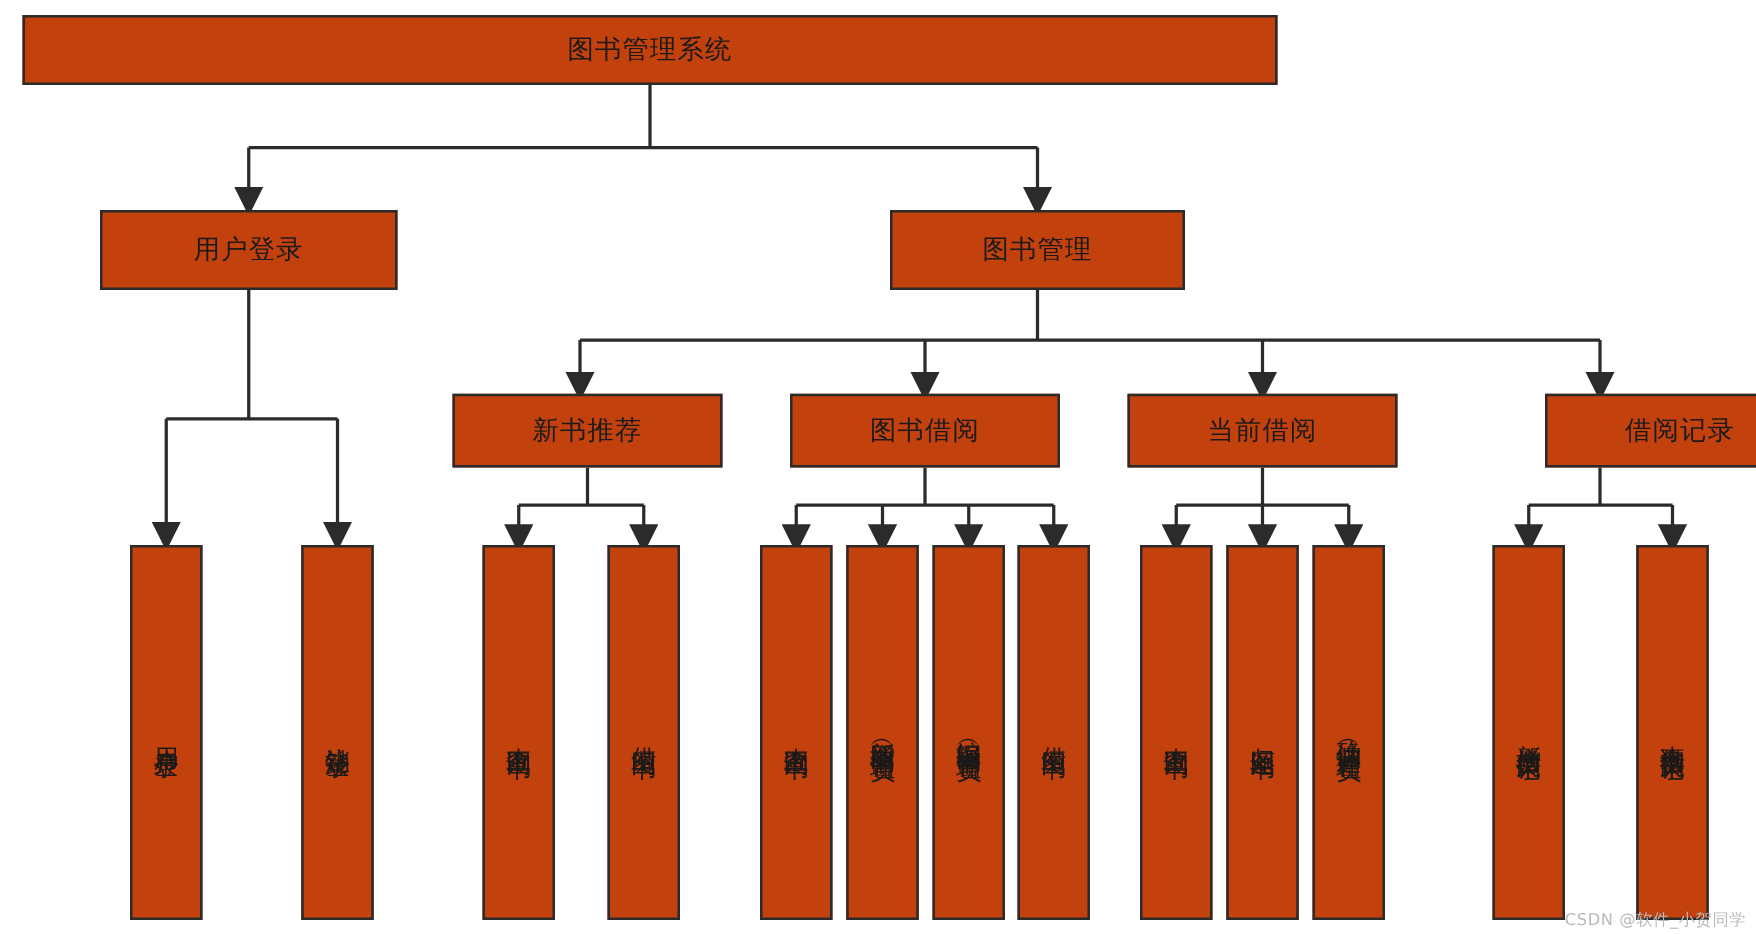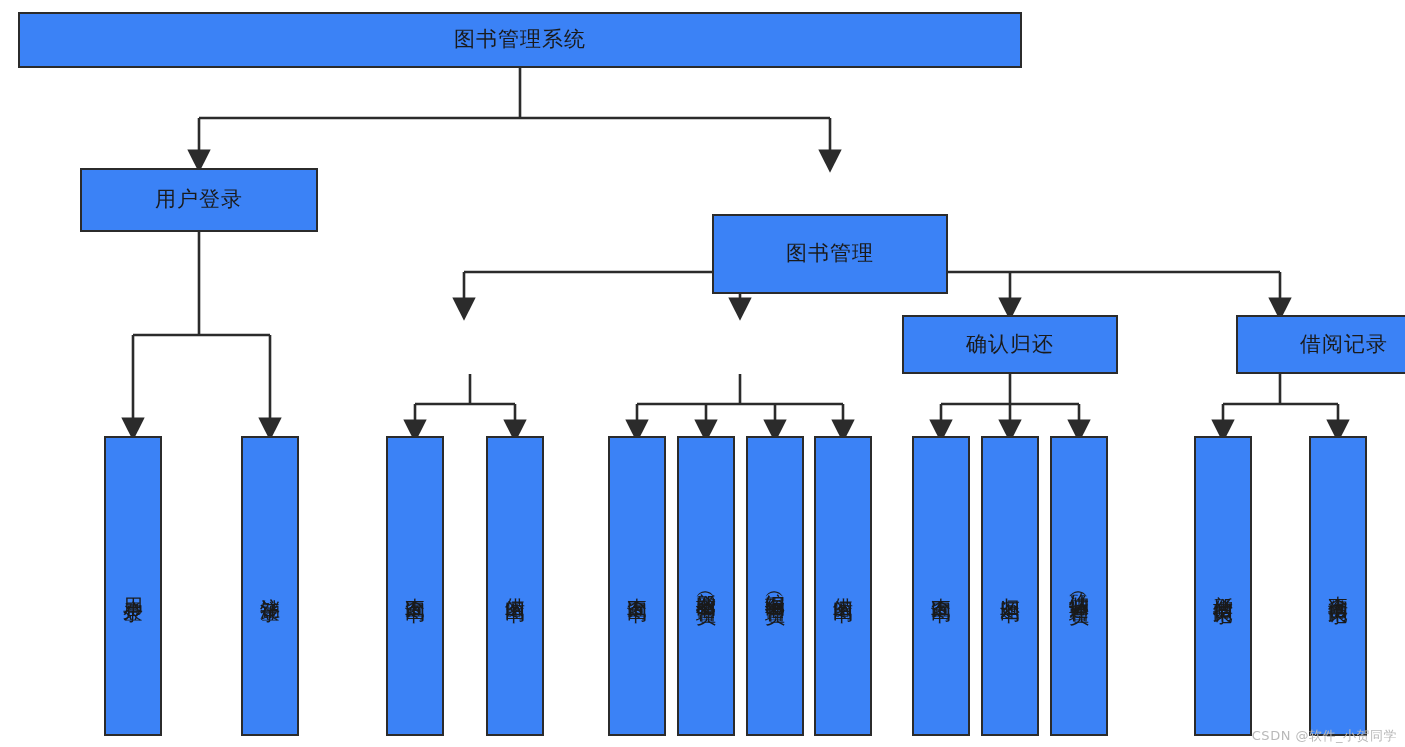--- a/index.html
+++ b/index.html
@@ -25,21 +25,21 @@
     left: 0;
     top: 0;
     width: 1405px;
     height: 747px;
     pointer-events: none;
   }
   .node {
     position: absolute;
     box-sizing: border-box;
     border: 2px solid #2b2b2b;
-    background: #3b82f6;
+    background: #c2410c;
     display: flex;
     align-items: center;
     justify-content: center;
     color: #1a1a1a;
   }
   .node.horiz {
     font-size: 21px;
     letter-spacing: 1px;
     line-height: 1.2;
   }
@@ -127,26 +127,32 @@
     </g>
   </svg>
 
   <div class="node root horiz" style="left:18px; top:12px; width:1004px; height:56px;">
     <span>图书管理系统</span>
   </div>
 
   <div class="node horiz" style="left:80px; top:168px; width:238px; height:64px;">
     <span>用户登录</span>
   </div>
-  <div class="node horiz" style="left:712px; top:168px; width:236px; height:80px;margin-top:46px;">
+  <div class="node horiz" style="left:712px; top:168px; width:236px; height:64px;">
     <span>图书管理</span>
   </div>
 
+  <div class="node horiz" style="left:362px; top:315px; width:216px; height:59px;">
+    <span>新书推荐</span>
+  </div>
+  <div class="node horiz" style="left:632px; top:315px; width:216px; height:59px;">
+    <span>图书借阅</span>
+  </div>
   <div class="node horiz" style="left:902px; top:315px; width:216px; height:59px;">
-    <span>确认归还</span>
+    <span>当前借阅</span>
   </div>
   <div class="node horiz" style="left:1236px; top:315px; width:216px; height:59px;">
     <span>借阅记录</span>
   </div>
 
   <div class="node vert" style="left:104px; top:436px; width:58px; height:300px;">
     <span class="vlabel">用户登录</span>
   </div>
   <div class="node vert" style="left:241px; top:436px; width:58px; height:300px;">
     <span class="vlabel">注销登录</span>

